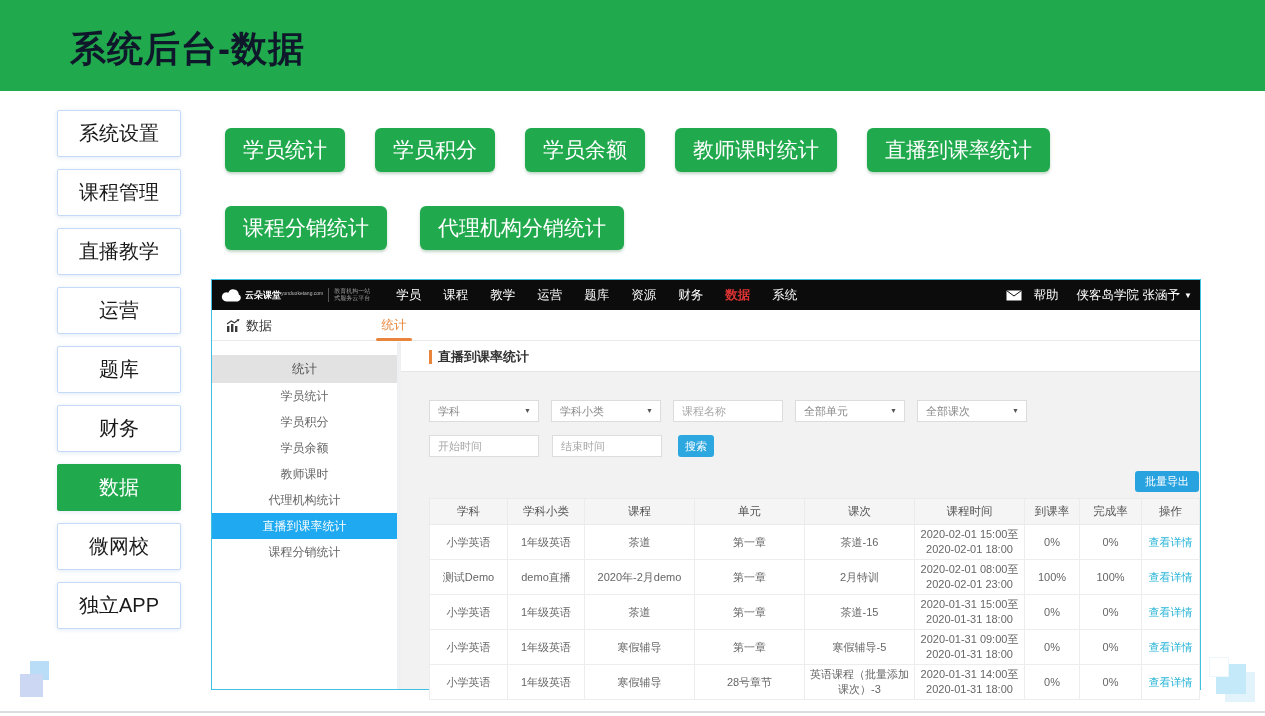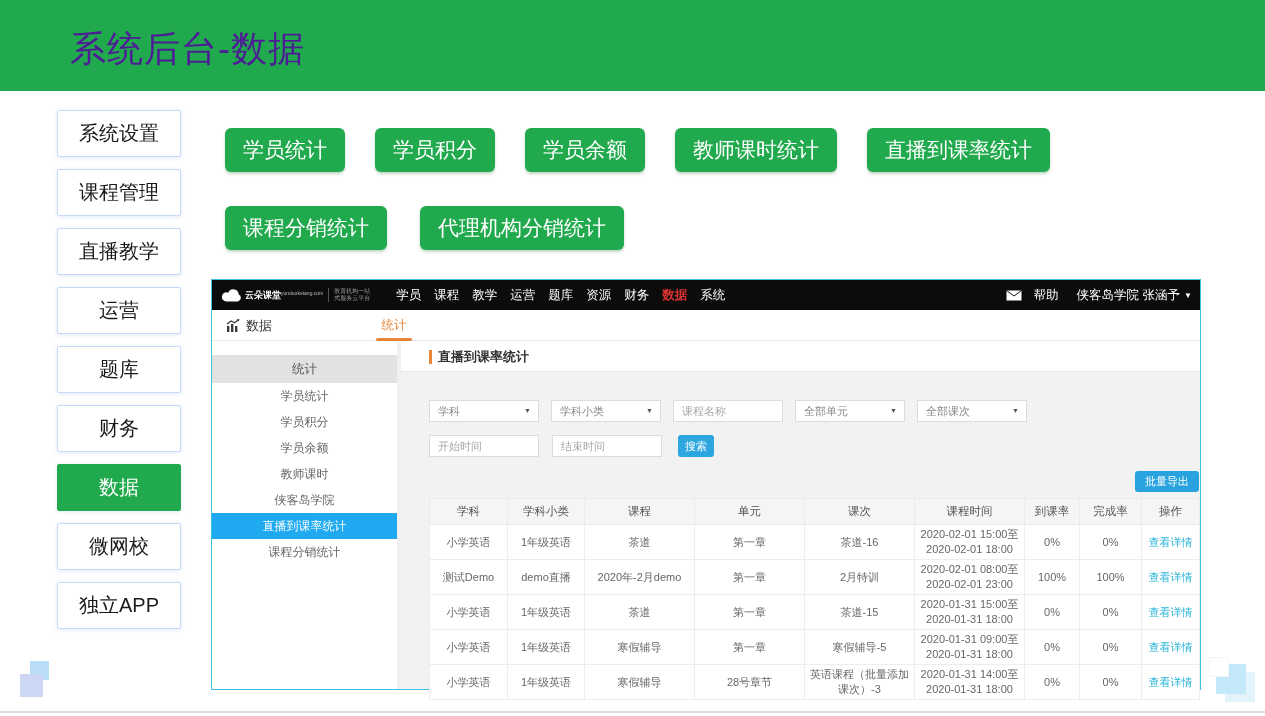--- a/index.html
+++ b/index.html
@@ -2,22 +2,22 @@
 <html><head>
 <meta charset="utf-8">
 <style>
   * { margin:0; padding:0; box-sizing:border-box; }
   html,body { background:#fff; }
   .page { position:relative; width:1265px; height:716px; background:#fff; overflow:hidden;
           font-family:"Liberation Sans", sans-serif; }
 
   
   .hero { position:absolute; left:0; top:0; width:1265px; height:91px; background:#21aa4d; }
-  .hero-title { position:absolute; left:70px; top:25px; font-size:36px; font-weight:normal;
-                color:#4c1d95; letter-spacing:1px; }
+  .hero-title { position:absolute; left:70px; top:25px; font-size:36px; font-weight:bold;
+                color:#0f172a; letter-spacing:1px; }
 
   
   .side { position:absolute; left:57px; top:110px; width:124px; display:flex;
           flex-direction:column; gap:12px; }
   .side-btn { height:47px; min-height:47px; background:#fff; border:1px solid #c5daf8;
               border-radius:2px; font-size:20px; color:#1a1a1a; cursor:pointer;
               font-family:inherit; box-shadow:0 1px 4px rgba(170,195,235,.35); }
   .side-btn.active { background:#21aa4d; border-color:#21aa4d; color:#fff; }
 
   
@@ -36,21 +36,21 @@
   .navbar { position:absolute; left:0; top:0; width:100%; height:30px; background:#0c0c0c;
             display:flex; align-items:center; overflow:hidden; }
   .brand { display:flex; align-items:center; margin-left:8px; }
   .cloud-icon { line-height:0; margin-right:3px; }
   .brand-col { display:flex; flex-direction:row; }
   .brand-name { color:#fff; font-size:9px; font-weight:bold; line-height:10px; }
   .brand-domain { color:#bbb; font-size:5px; line-height:6px; }
   .brand-divider { width:1px; height:14px; background:#555; margin:0 5px; }
   .tagline { display:flex; flex-direction:column; }
   .tagline span { color:#999; font-size:6px; line-height:7px; }
-  .nav-menu { display:flex; gap:13px; margin-left:26px; }
+  .nav-menu { display:flex; gap:22px; margin-left:26px; }
   .nav-item { color:#fff; font-size:12.5px; cursor:pointer; white-space:nowrap; }
   .nav-item.active-red { color:#e03333; font-weight:bold; }
   .nav-right { margin-left:auto; display:flex; align-items:center; margin-right:8px; }
   .mail-icon { line-height:0; cursor:pointer; }
   .help-link { color:#fff; font-size:12.5px; margin-left:12px; cursor:pointer; }
   .account { color:#fff; font-size:12.5px; margin-left:18px; cursor:pointer; white-space:nowrap; }
   .caret { font-size:8px; color:#fff; margin-left:4px; }
 
   
   .subnav { position:absolute; left:0; top:30px; width:100%; height:31px; background:#fff;
@@ -238,21 +238,21 @@
         <div>
 
             <div class="smenu-item">学员统计</div>
 
             <div class="smenu-item">学员积分</div>
 
             <div class="smenu-item">学员余额</div>
 
             <div class="smenu-item">教师课时</div>
 
-            <div class="smenu-item">侠客岛学院</div>
+            <div class="smenu-item">代理机构统计</div>
 
             <div class="smenu-item active">直播到课率统计</div>
 
             <div class="smenu-item">课程分销统计</div>
           </div>
       </aside>
 
       <main class="main">
         <div class="main-title">
           <span class="bar"></span>

